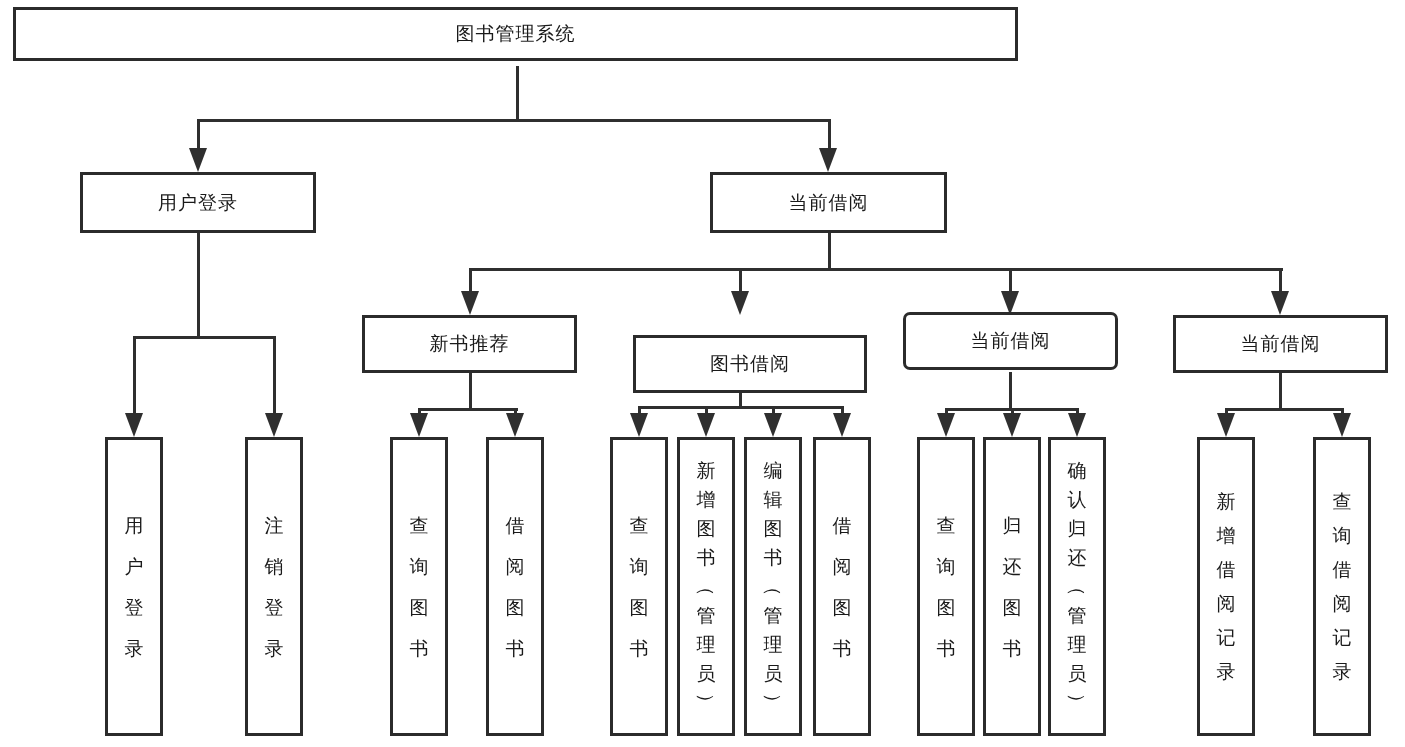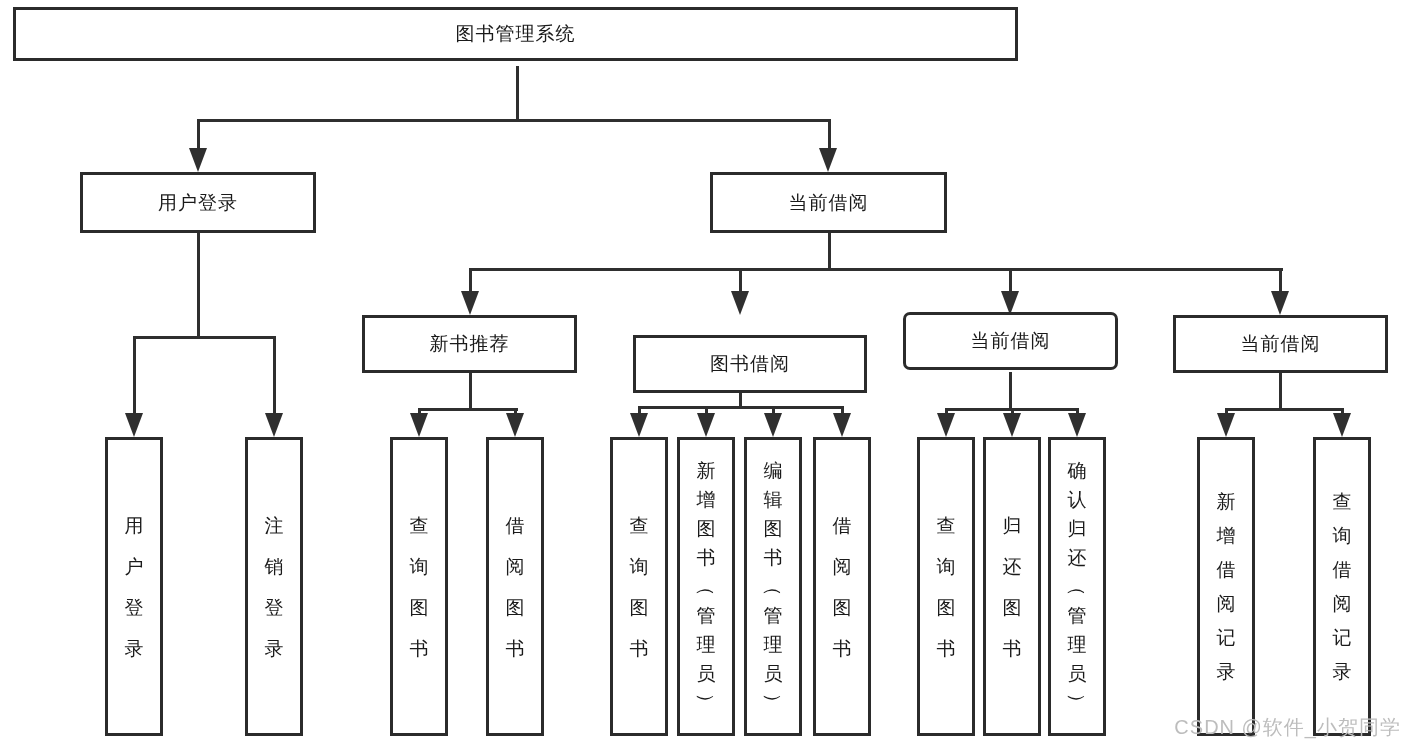--- a/index.html
+++ b/index.html
@@ -260,14 +260,13 @@
     <span class="vlabel" style="gap: 15px;">
         <span>查</span>
         <span>询</span>
         <span>借</span>
         <span>阅</span>
         <span>记</span>
         <span>录</span>
       </span>
   </div>
 
-  <div class="watermark">CSDN @软件_小贺同学</div>
 </div>
 
 </body></html>

